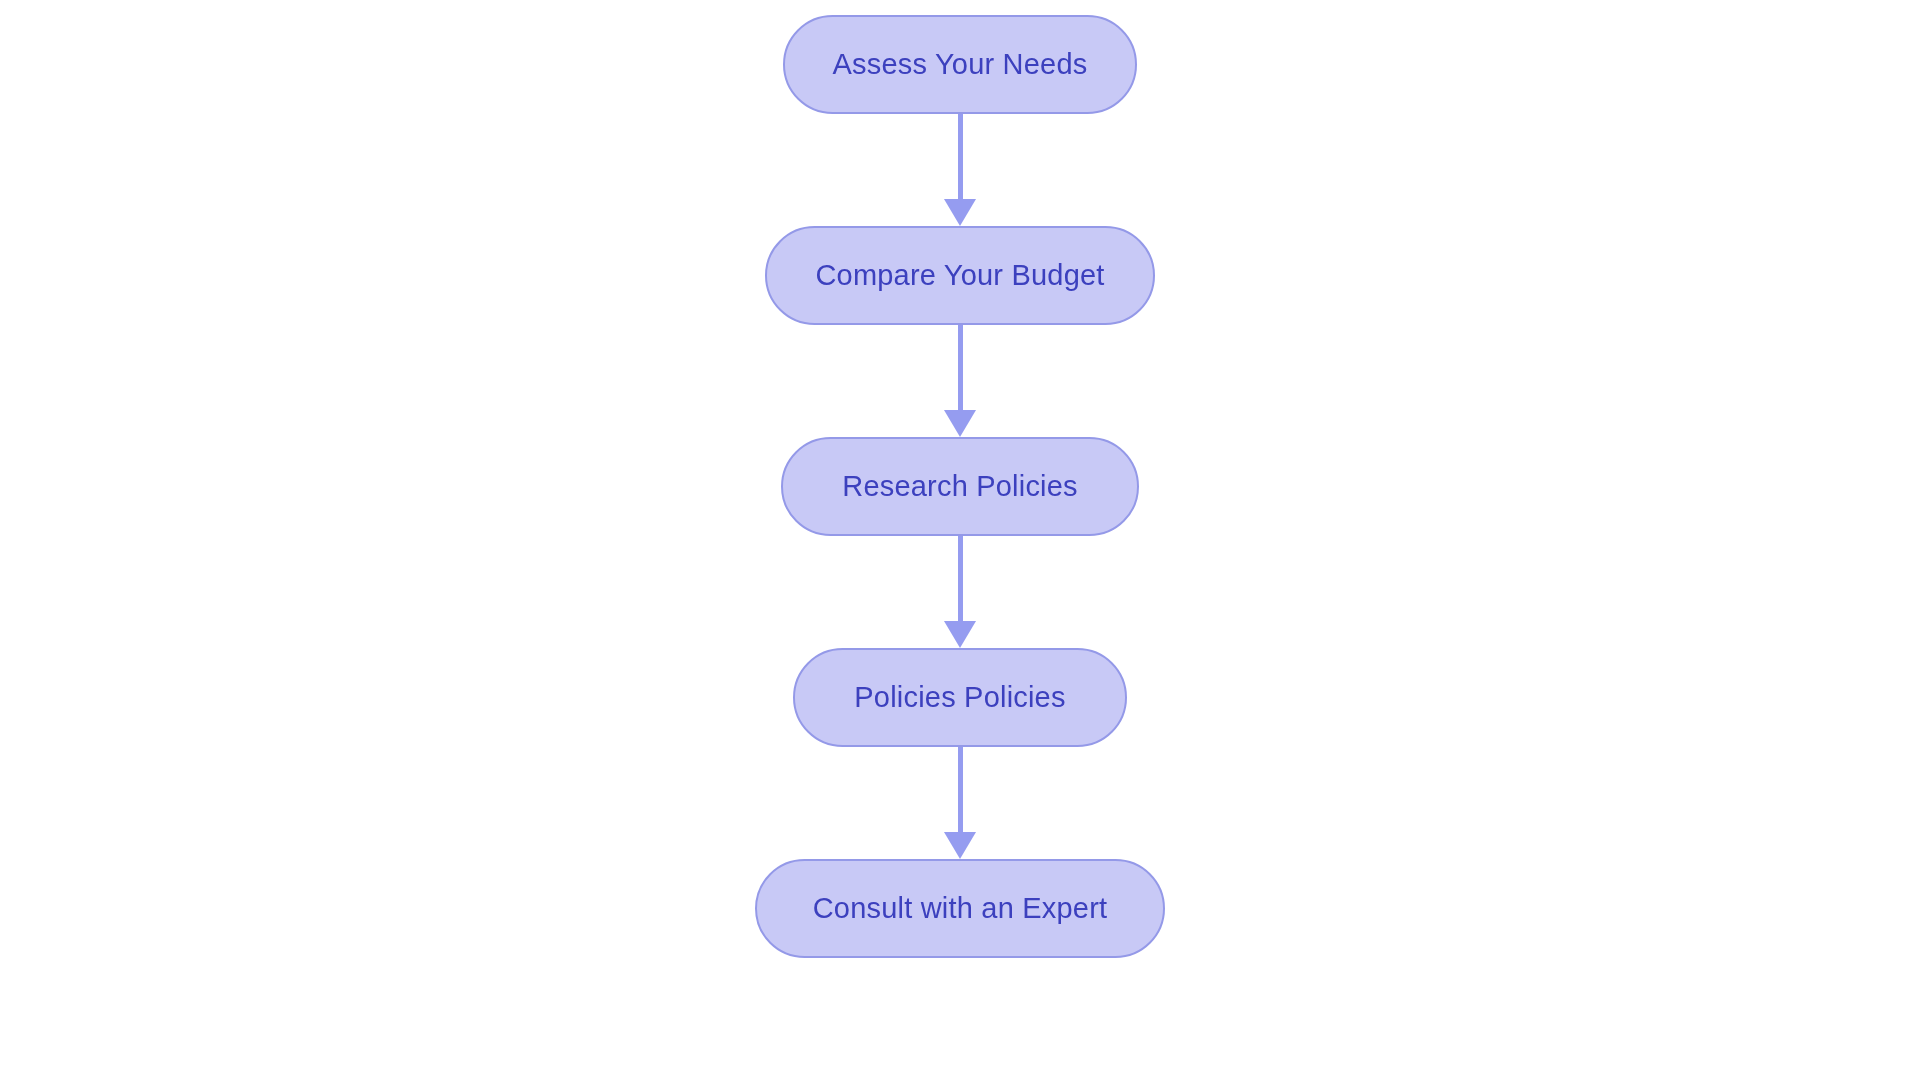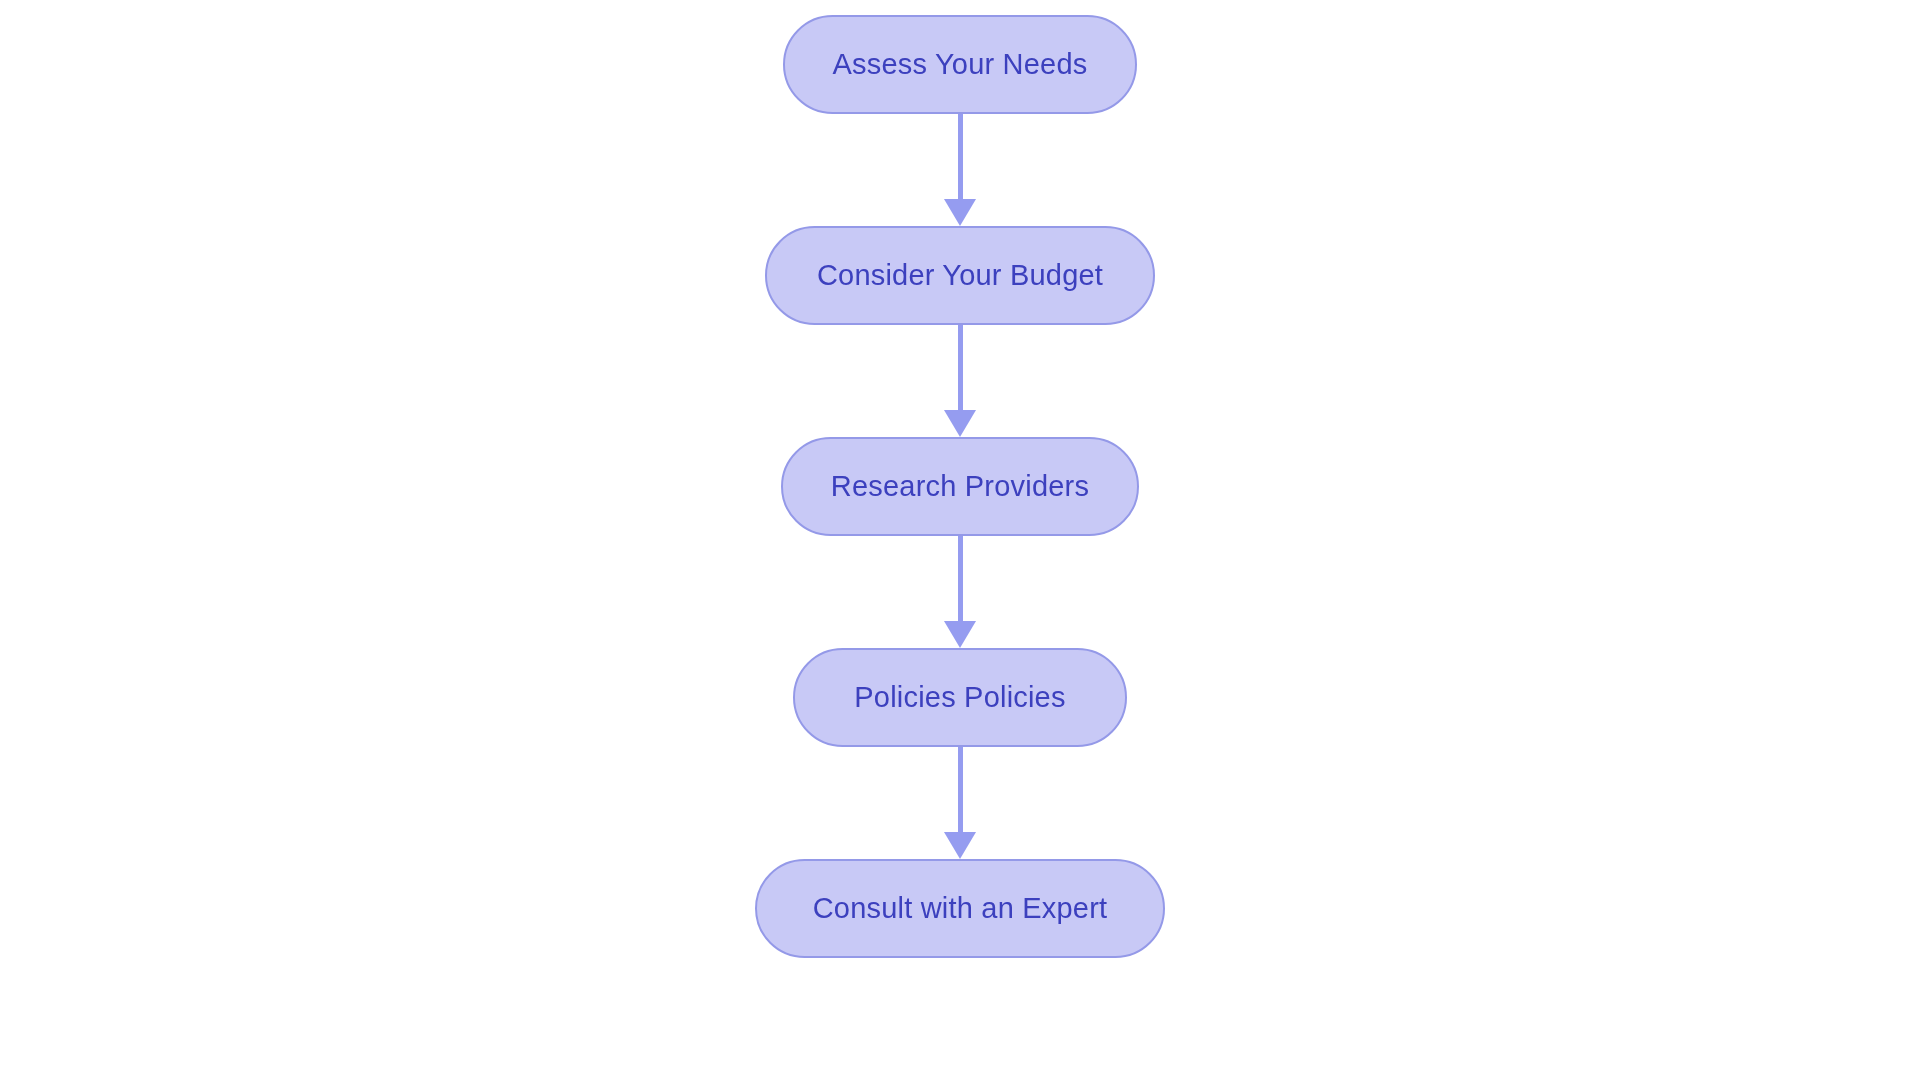--- a/index.html
+++ b/index.html
@@ -72,30 +72,30 @@
     <div class="node node-0">
       <span class="node-label">Assess Your Needs</span>
     </div>
 
     <div class="arrow">
       <div class="arrow-line"></div>
       <div class="arrow-head"></div>
     </div>
 
     <div class="node node-1">
-      <span class="node-label">Consider Your Budget</span>
+      <span class="node-label">Compare Your Budget</span>
     </div>
 
     <div class="arrow">
       <div class="arrow-line"></div>
       <div class="arrow-head"></div>
     </div>
 
     <div class="node node-2">
-      <span class="node-label">Research Providers</span>
+      <span class="node-label">Research Policies</span>
     </div>
 
     <div class="arrow">
       <div class="arrow-line"></div>
       <div class="arrow-head"></div>
     </div>
 
     <div class="node node-3">
       <span class="node-label">Policies Policies</span>
     </div>

